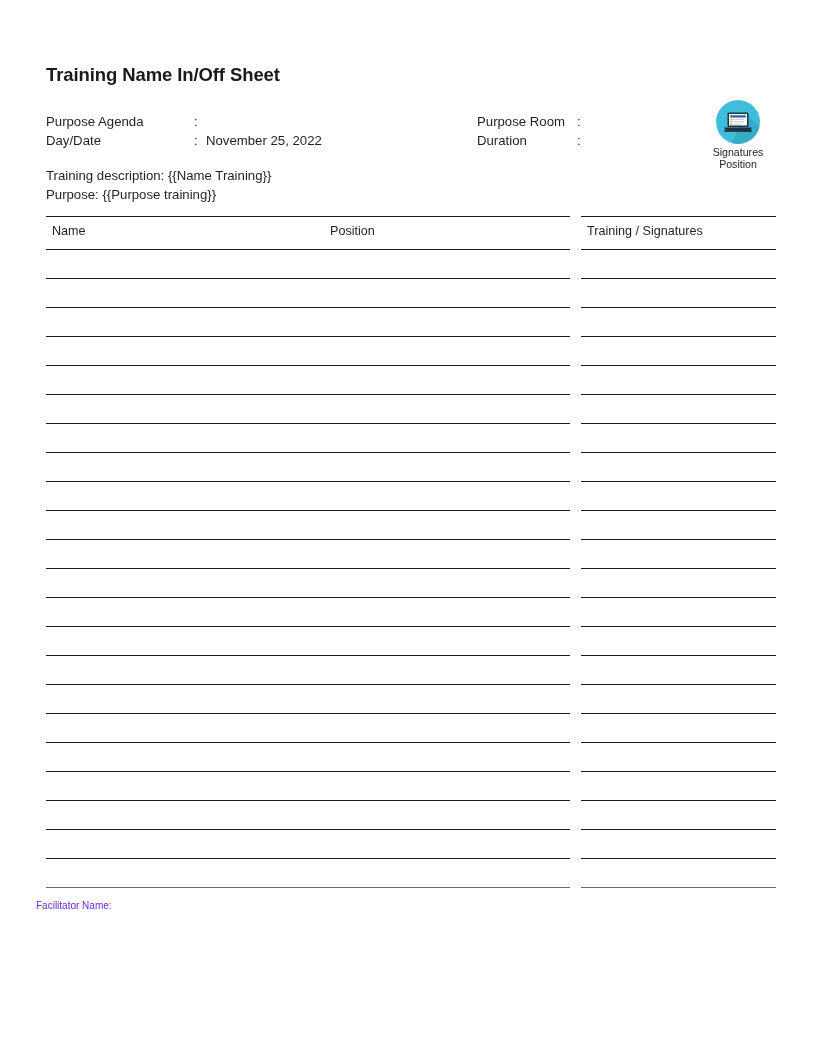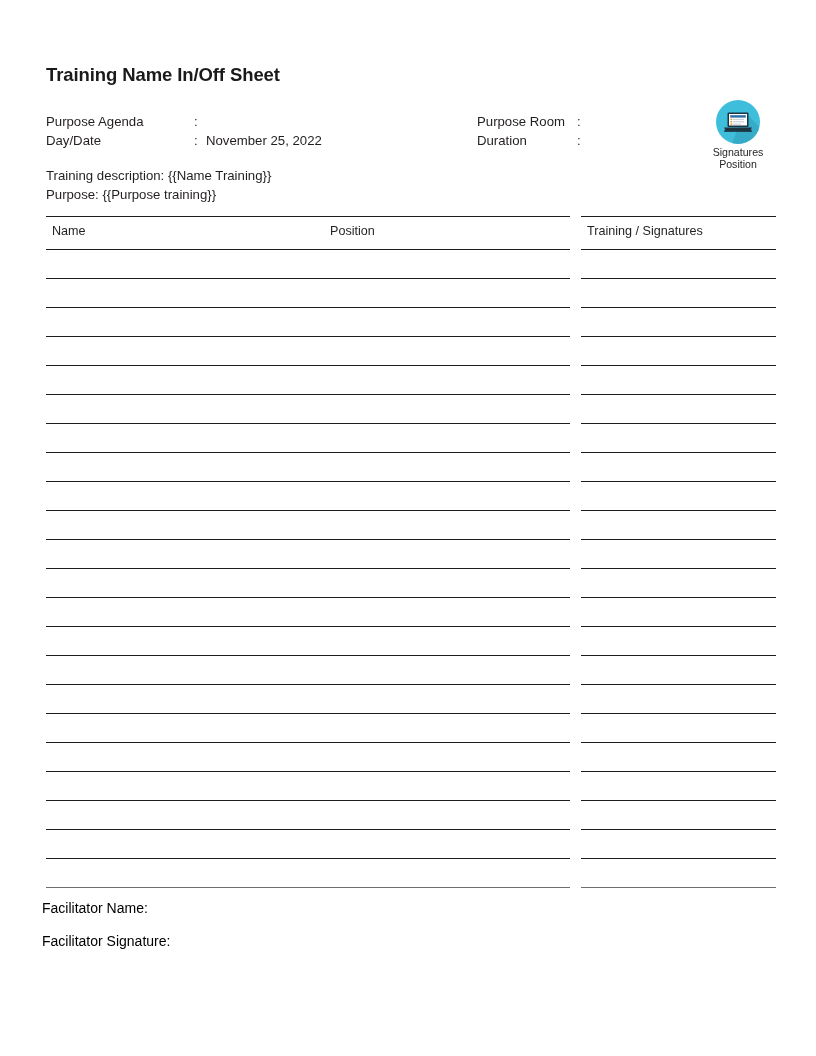--- a/index.html
+++ b/index.html
@@ -142,24 +142,24 @@
     left: 6px;
     top: 8px;
     font-size: 12.6px;
     color: #231f20;
     white-space: nowrap;
   }
 
   
   .facilitator {
     position: absolute;
-    left: 42px;
+    left: 36px;
     top: 900px;
-    font-size: 14px;
-    color: #000000;
+    font-size: 10px;
+    color: #6d28d9;
   }
   .fac-line { height: 33px; white-space: nowrap; }
 </style>
 </head>
 <body>
 
 <div class="page">
 
   <div class="doc-title">Training Name In/Off Sheet</div>
 
@@ -557,16 +557,15 @@
             <span style="position: absolute; left: 6px; top: 6px; font-size: 12.6px; white-space: nowrap;"></span>
             <div class="rule rule-bottom-thick"></div>
           </div>
         </div>
       </div>
 
   </div>
 
   <div class="facilitator">
     <div class="fac-line">Facilitator Name:</div>
-    <div class="fac-line">Facilitator Signature:</div>
   </div>
 
 </div>
 
 </body></html>

